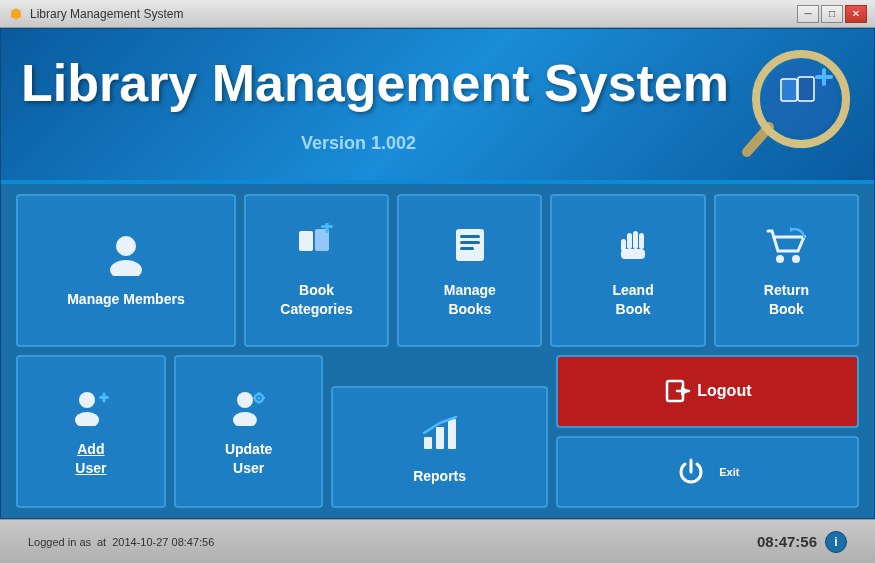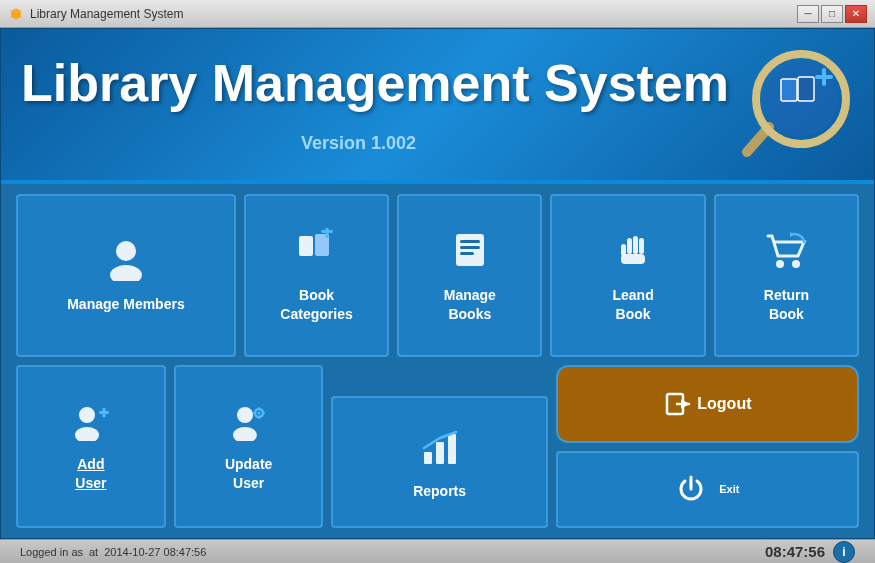--- a/index.html
+++ b/index.html
@@ -172,23 +172,23 @@
       text-decoration: underline;
     }
     .btn-update-user {
       flex: 0.85;
     }
     .btn-reports {
       flex: 1.3;
       margin-top: 31px;
     }
     .btn-logout {
-      background: #a16207;
+      background: #b91c1c;
       border: 2px solid #3a9ad8;
-      border-radius: 12px;
+      border-radius: 4px;
       color: white;
       cursor: pointer;
       display: flex;
       align-items: center;
       justify-content: center;
       gap: 2px;
       font-size: 16px;
       font-weight: bold;
     }
     .btn-exit {
@@ -201,24 +201,24 @@
       align-items: center;
       justify-content: center;
       gap: 12px;
       font-size: 11px;
       font-weight: bold;
     }
 
     
     .status-bar {
       background: linear-gradient(to bottom, #c8c8c8, #b0b0b0);
-      height: 24px;
-      display: flex;
-      align-items: center;
-      padding: 0 20px;
+      height: 44px;
+      display: flex;
+      align-items: center;
+      padding: 0 28px;
       justify-content: space-between;
       border-top: 1px solid #999;
       flex-shrink: 0;
     }
     .status-left {
       font-size: 11px;
       color: #333;
       display: flex;
       gap: 6px;
     }

